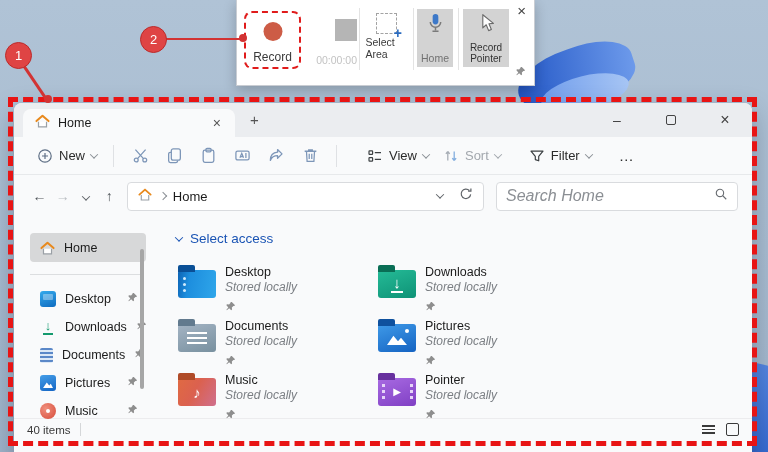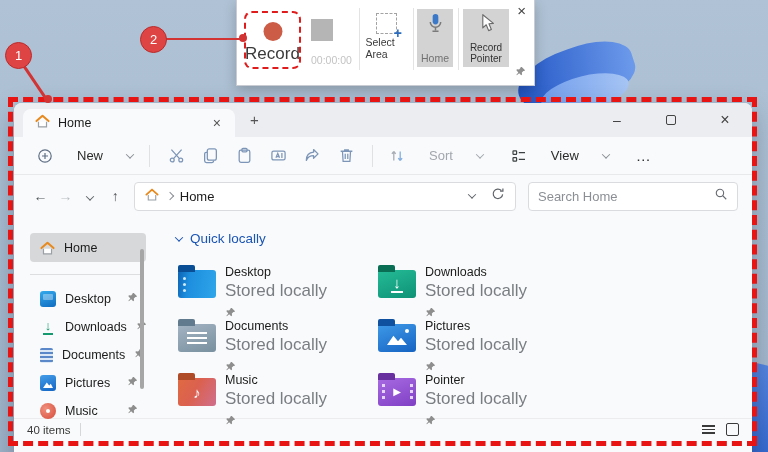--- a/index.html
+++ b/index.html
@@ -28,23 +28,23 @@
 
   
   .recorder { position:absolute; left:236px; top:0; width:299px; height:86px;
     background:#fff; border:1px solid #c9cdd3; border-top:none; z-index:20;
     box-shadow:0 4px 12px rgba(0,0,0,.22); }
   .rec-outline { position:absolute; left:7px; top:11px; width:57px; height:58px;
     border:2px dashed #e01b1b; border-radius:8px; display:flex; flex-direction:column;
     align-items:center; justify-content:flex-end; padding-bottom:3px; cursor:pointer; }
   .rec-dot { position:absolute; top:9px; left:50%; transform:translateX(-50%);
     width:19px; height:19px; border-radius:50%; background:#cd5c46; }
-  .rec-label { font-size:17px; color:#3a3a3a;text-align:center; }
+  .rec-label { font-size:12px; color:#3a3a3a;text-align:center; }
   .stop-group { position:absolute; left:74px; top:11px; width:46px; height:58px;
-    display:flex; flex-direction:column; align-items:flex-start; justify-content:flex-end; padding-bottom:3px; }
+    display:flex; flex-direction:column; align-items:flex-end; justify-content:flex-end; padding-bottom:3px; }
   .stop-sq { position:absolute; top:8px; width:22px; height:22px; background:#b5b5b5; }
   .timer { font-size:10.5px; color:#c3c3c3; }
   .rec-sep { position:absolute; top:8px; width:1px; height:62px; background:#e3e3e3; }
   .sel-group { position:absolute; left:126px; top:9px; width:47px; height:60px;
     display:flex; flex-direction:column; align-items:center; }
   .sel-sq { position:relative; margin-top:4px; width:21px; height:21px;
     border:1.5px dashed #a3a3a3; }
   .sel-plus { position:absolute; right:-6px; bottom:-7px; color:#2a6bc0;
     font-weight:700; font-size:14px; line-height:1; }
   .sel-label { margin-top:2px; font-size:10.5px; color:#3a3a3a; 
@@ -88,21 +88,21 @@
   .tab-label { font-size:12.5px; margin-left:8px; flex:1; }
   .tab-close { font-size:14px; color:#555; padding:0 4px; cursor:pointer; }
   .newtab-btn { position:absolute; left:236px; top:8px; font-size:15px; color:#555; cursor:pointer; }
   .win-controls { position:absolute; right:0; top:0; height:34px; display:flex; align-items:center; }
   .wc { width:54px; text-align:center; font-size:14px; color:#444; cursor:pointer; }
   .wc-max { display:inline-block; width:10px; height:10px; border:1.2px solid #444;
     border-radius:2px; }
 
   .toolbar { height:38px; display:flex; align-items:center; padding-left:16px;
     border-bottom:1px solid #e7e9eb; background:#f9fafb; }
-  .tb-btn { display:flex; align-items:center; gap:24px; font-size:13px; color:#2b2b2b;
+  .tb-btn { display:flex; align-items:center; gap:6px; font-size:13px; color:#2b2b2b;
     padding:5px 7px; border-radius:4px; cursor:pointer; }
   .tb-sep { width:1px; height:22px; background:#dfe1e4; margin:0 9px; }
   .tb-ico { width:34px; justify-content:center; color:#7d96b8; }
   .tb-ico svg { display:block; }
   .disabled { color:#a2a7ad !important; }
   .chev { display:inline-block; width:6px; height:6px; border-right:1.4px solid currentColor;
     border-bottom:1.4px solid currentColor; transform:rotate(45deg) translate(-1px,-1px); }
   .chev-right { transform:rotate(-45deg); }
   .chev-gray { color:#8a8f95; }
   .more-dots { font-size:15px; letter-spacing:1px; color:#2b2b2b; margin-left:14px;
@@ -112,22 +112,22 @@
     background:#f9fafb; }
   .nav-btn { width:27px; text-align:center; font-size:14px; color:#4e5358; cursor:pointer; }
   .nav-disabled { color:#b9bdc2; }
   .addr-box { margin-left:6px; width:412px; height:29px; background:#fff;
     border:1px solid #d9dbde; border-radius:4px; display:flex; align-items:center;
     padding:0 10px; cursor:text; }
   .addr-crumb { font-size:13px; margin-left:7px; }
   .addr-right { margin-left:auto; display:flex; align-items:center; gap:16px; color:#5f6368; }
   .search-box { flex:1; margin-left:12px; height:29px; background:#fff;
     border:1px solid #d9dbde; border-radius:4px; display:flex; align-items:center; padding:0 9px; }
-  .search-box input { border:none; outline:none; flex:1; font-size:13px;
-    font-family:"Liberation Sans",sans-serif; color:#ef4444; background:transparent; }
+  .search-box input { border:none; outline:none; flex:1; font-size:16px;
+    font-family:"Liberation Sans",sans-serif; color:#ef4444; background:transparent;font-style:italic; }
   .search-box input::placeholder { color:#8b8f94; }
 
   .body-row { display:flex; height:201px; background:#f9fafb; }
   .sidebar { width:146px; position:relative; padding-top:14px; flex-shrink:0; }
   .sb-home { margin:2px 14px 0 16px; height:29px; border-radius:4px; background:#d7d8d9;
     display:flex; align-items:center; padding-left:9px; gap:9px; font-size:12.5px; cursor:pointer; }
   .sb-divider { margin:12px 16px 10px 16px; border-top:1px solid #dcdee0; }
   .sb-item { height:28px; display:flex; align-items:center; padding-left:26px; gap:9px;
     font-size:12.5px; cursor:pointer; }
   .sb-icon { width:16px; height:16px; position:relative; flex-shrink:0;
@@ -179,21 +179,21 @@
     width:4px; height:4px; border-radius:50%; background:#fff; }
   .fo-music { background:linear-gradient(120deg,#e06a42 0%,#db614f 45%,#cf6f8d 100%); --tab:#b04b28; }
   .fo-music .fo-glyph::before { content:"♪"; font-size:15px; line-height:1; }
   .fo-videos { background:linear-gradient(160deg,#a86ae2,#8040c4); --tab:#67309e; }
   .fo-videos .fo-glyph::before { content:"▶"; font-size:10px; line-height:1; }
   .fo-videos .fo-glyph::after { content:""; position:absolute; left:4px; top:6px; width:3px;
     height:3px; background:#e6d4f8; box-shadow:0 6px 0 #e6d4f8,0 12px 0 #e6d4f8,
     28px 0 0 #e6d4f8,28px 6px 0 #e6d4f8,28px 12px 0 #e6d4f8; }
   .ftext { padding-top:3px; }
   .fo-name { font-size:12.5px; color:#1b1b1b; line-height:1.3; }
-  .fo-status { font-size:17px; color:#7a7e83; line-height:1.3; }
+  .fo-status { font-size:12px; color:#7a7e83; line-height:1.3;font-style:italic; }
   .fo-pin { margin-top:2px; }
 
   .statusbar { height:22px; border-top:1px solid #ececee; display:flex; align-items:center;
     padding:0 13px; background:#f9fafb; }
   .sb-count { font-size:11.5px; color:#3a3a3a; }
   .sb-count-sep { width:1px; height:13px; background:#d5d7d9; margin-left:10px; }
   .view-icons { margin-left:auto; display:flex; gap:11px; align-items:center; }
   .vi-list { display:flex; flex-direction:column; gap:2px; cursor:pointer; }
   .vi-list i { display:block; width:13px; height:1.8px; background:#3a3a3a; }
   .vi-thumb { width:13px; height:13px; border:1.6px solid #3a3a3a; border-radius:2px; cursor:pointer; }
@@ -321,35 +321,42 @@
       <svg width="17" height="17" viewBox="0 0 16 16" fill="none" stroke="currentColor" stroke-width="1.2" stroke-linejoin="round">
         <path d="M9 2.4l4.2 4.1L9 10.6V8.2C5.6 8.2 3.4 9.8 2.2 12.6c0-4.6 2.6-7.3 6.8-7.7z"></path>
       </svg>
     </div>
     <div class="tb-btn tb-ico">
       <svg width="17" height="17" viewBox="0 0 16 16" fill="none" stroke="currentColor" stroke-width="1.2">
         <path d="M2.5 4h11M6.3 4V2.6h3.4V4M4.2 4l.6 9.5h6.4L11.8 4M6.8 6.3v4.9M9.2 6.3v4.9"></path>
       </svg>
     </div>
     <div class="tb-sep"></div>
-    <div class="tb-btn disabled">
-      <svg width="16" height="16" viewBox="0 0 16 16" fill="none" stroke-width="1.3">
-        <path d="M4.8 12.5v-9M4.8 3.5L2.9 5.9M4.8 3.5l1.9 2.4" stroke="#a7adb5"></path>
-        <path d="M11.2 3.5v9M11.2 12.5L9.3 10.1M11.2 12.5l1.9-2.4" stroke="#84aede"></path>
-      </svg>
-      <span>Sort</span>
-      <span class="chev"></span>
-    </div>
     <div class="tb-btn" style="margin-left:14px">
       <svg width="16" height="16" viewBox="0 0 16 16" fill="none" stroke="#3c4043" stroke-width="1.2">
         <rect x="2" y="2.8" width="3.6" height="3.6" rx="0.6"></rect>
         <rect x="2" y="9.6" width="3.6" height="3.6" rx="0.6"></rect>
         <path d="M7.8 4.6H14M7.8 11.4H14"></path>
       </svg>
       <span>View</span>
+      <span class="chev chev-gray"></span>
+    </div>
+    <div class="tb-btn disabled">
+      <svg width="16" height="16" viewBox="0 0 16 16" fill="none" stroke-width="1.3">
+        <path d="M4.8 12.5v-9M4.8 3.5L2.9 5.9M4.8 3.5l1.9 2.4" stroke="#a7adb5"></path>
+        <path d="M11.2 3.5v9M11.2 12.5L9.3 10.1M11.2 12.5l1.9-2.4" stroke="#84aede"></path>
+      </svg>
+      <span>Sort</span>
+      <span class="chev"></span>
+    </div>
+    <div class="tb-btn" style="margin-left:14px">
+      <svg width="16" height="16" viewBox="0 0 16 16" fill="none" stroke="#3c4043" stroke-width="1.2" stroke-linejoin="round">
+        <path d="M2 3.2h12L9.7 8.4v4.4l-3.4-1.2V8.4z"></path>
+      </svg>
+      <span>Filter</span>
       <span class="chev chev-gray"></span>
     </div>
     <span class="more-dots">…</span>
   </div>
 
   <div class="addrbar">
     <span class="nav-btn">←</span>
     <span class="nav-btn nav-disabled">→</span>
     <span class="nav-btn"><span class="chev" style="color:#5f6368"></span></span>
     <span class="nav-btn">↑</span>
@@ -435,21 +442,21 @@
                 <path d="M8.6 1.2l4.2 4.2-1.1 1.1-1-.2-2 2 .3 2.5-1.1 1.1-2.6-2.6-3 2.4-.5-.5 2.4-3L1.6 5.1l1.1-1.1 2.5.3 2-2-.2-1z" fill="#8e8e8e"></path>
               </svg></span>
   </div>
 </div>
       <div class="sb-scroll"></div>
     </div>
 
     <div class="main">
       <div class="qa-header">
         <span class="chev" style="color:#1a54b4"></span>
-        <span>Quick locally</span>
+        <span>Select access</span>
       </div>
       <div id="folder-grid" class="folder-grid">
   <div class="ftile">
     <span class="folder fo-desktop">
               <span class="fo-glyph"></span>
             </span>
     <span class="ftext">
       <div class="fo-name">Desktop</div>
       <div class="fo-status">Stored locally</div>
       <div class="fo-pin pin-slot"><svg width="11" height="11" viewBox="0 0 14 14">

